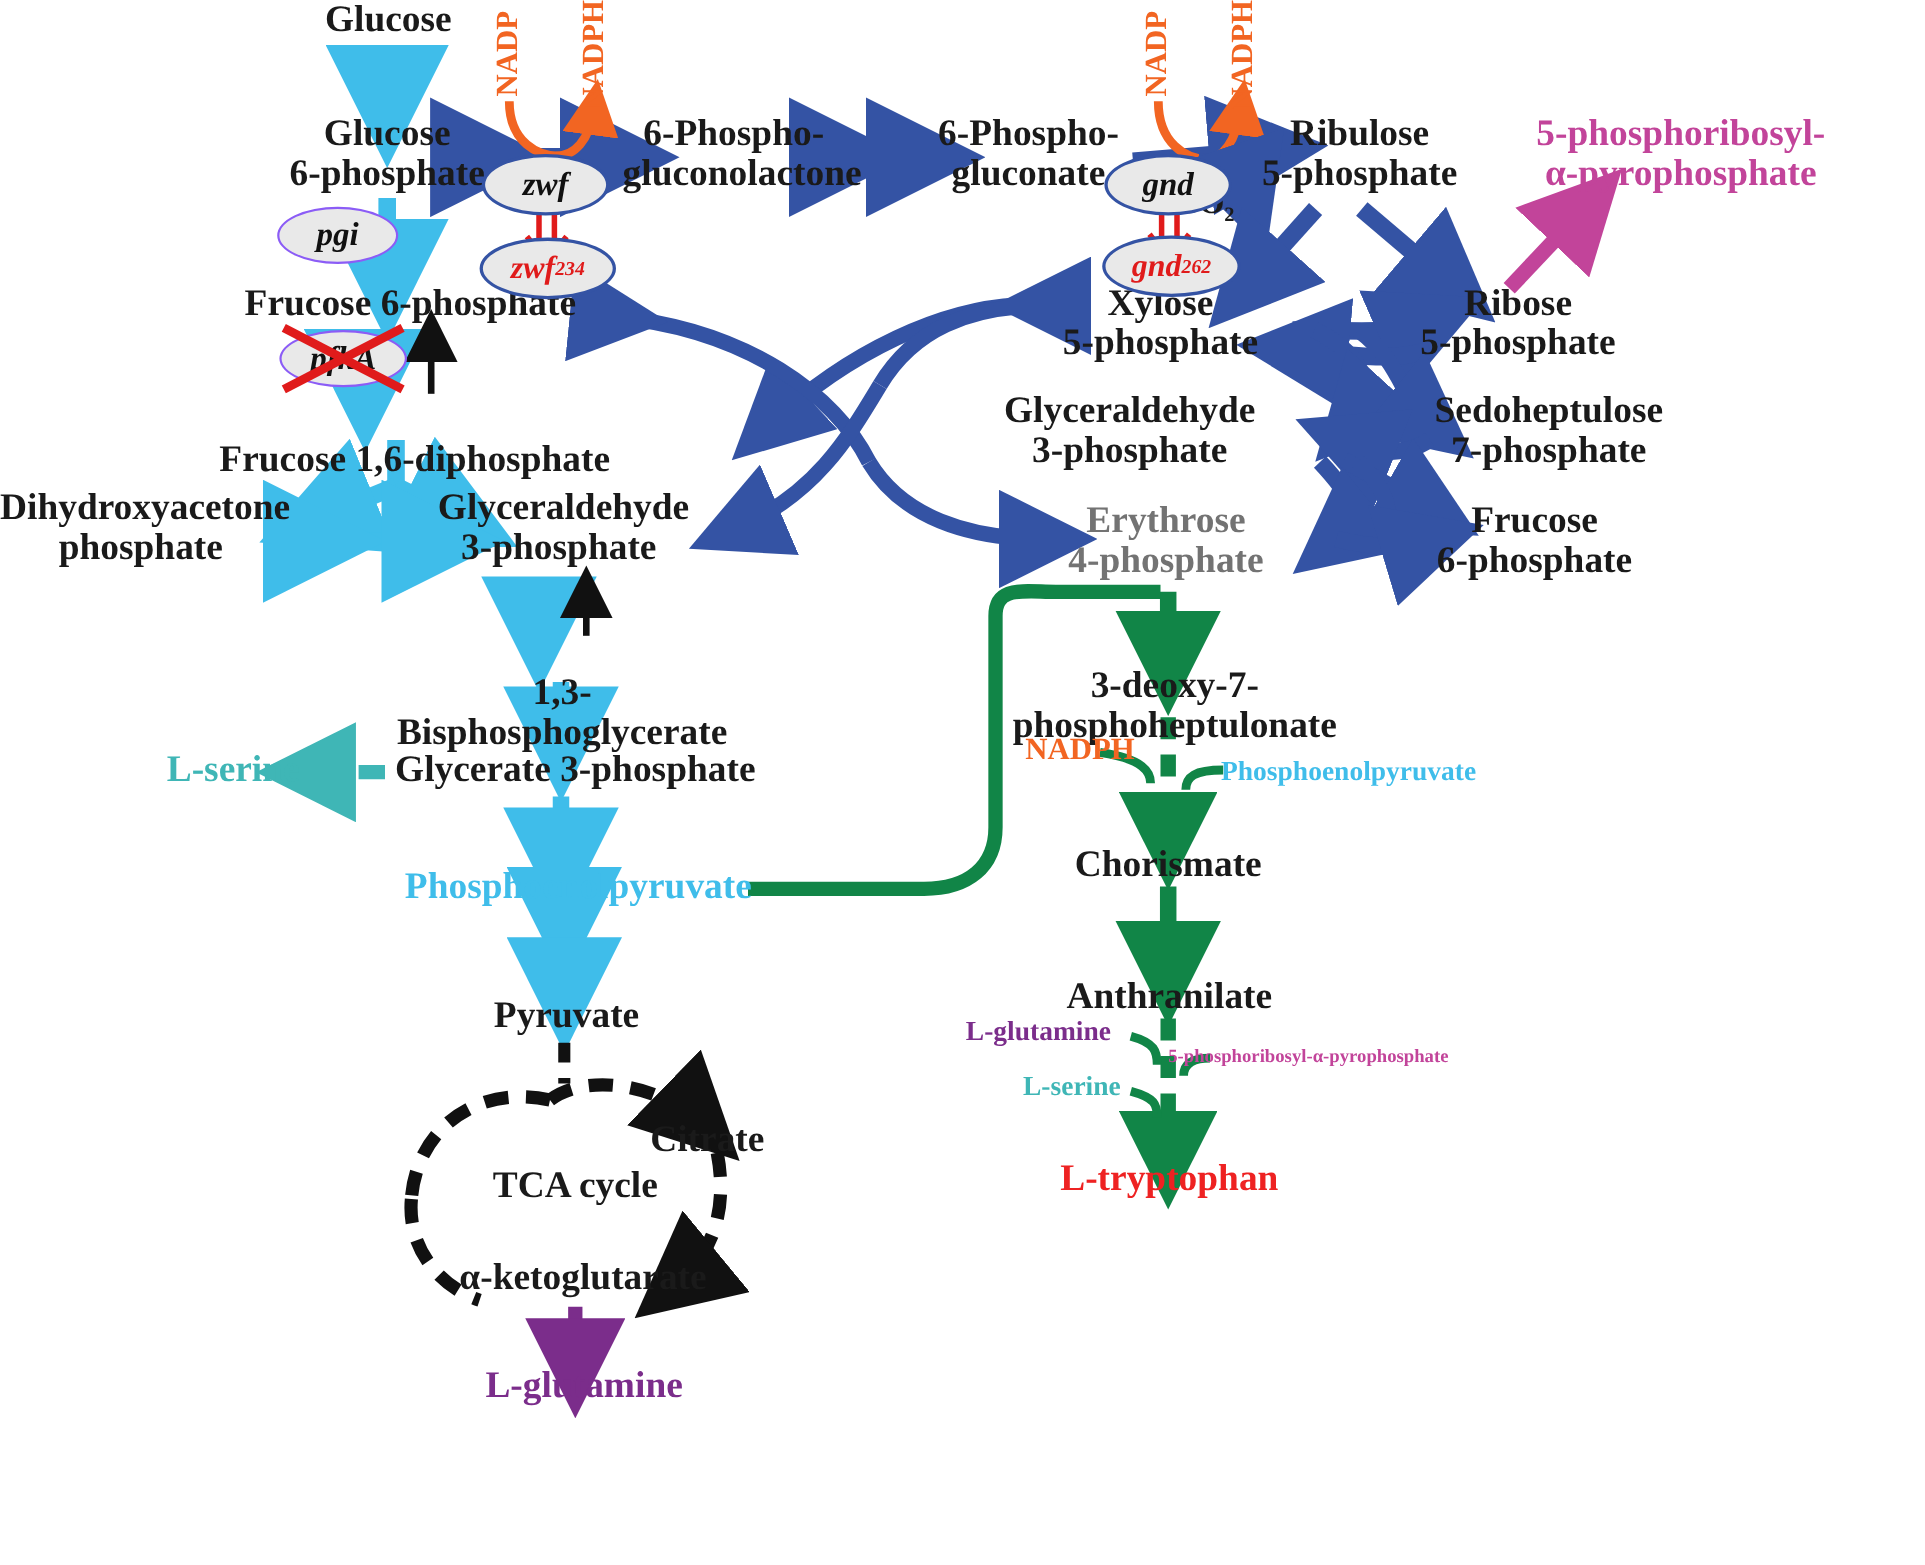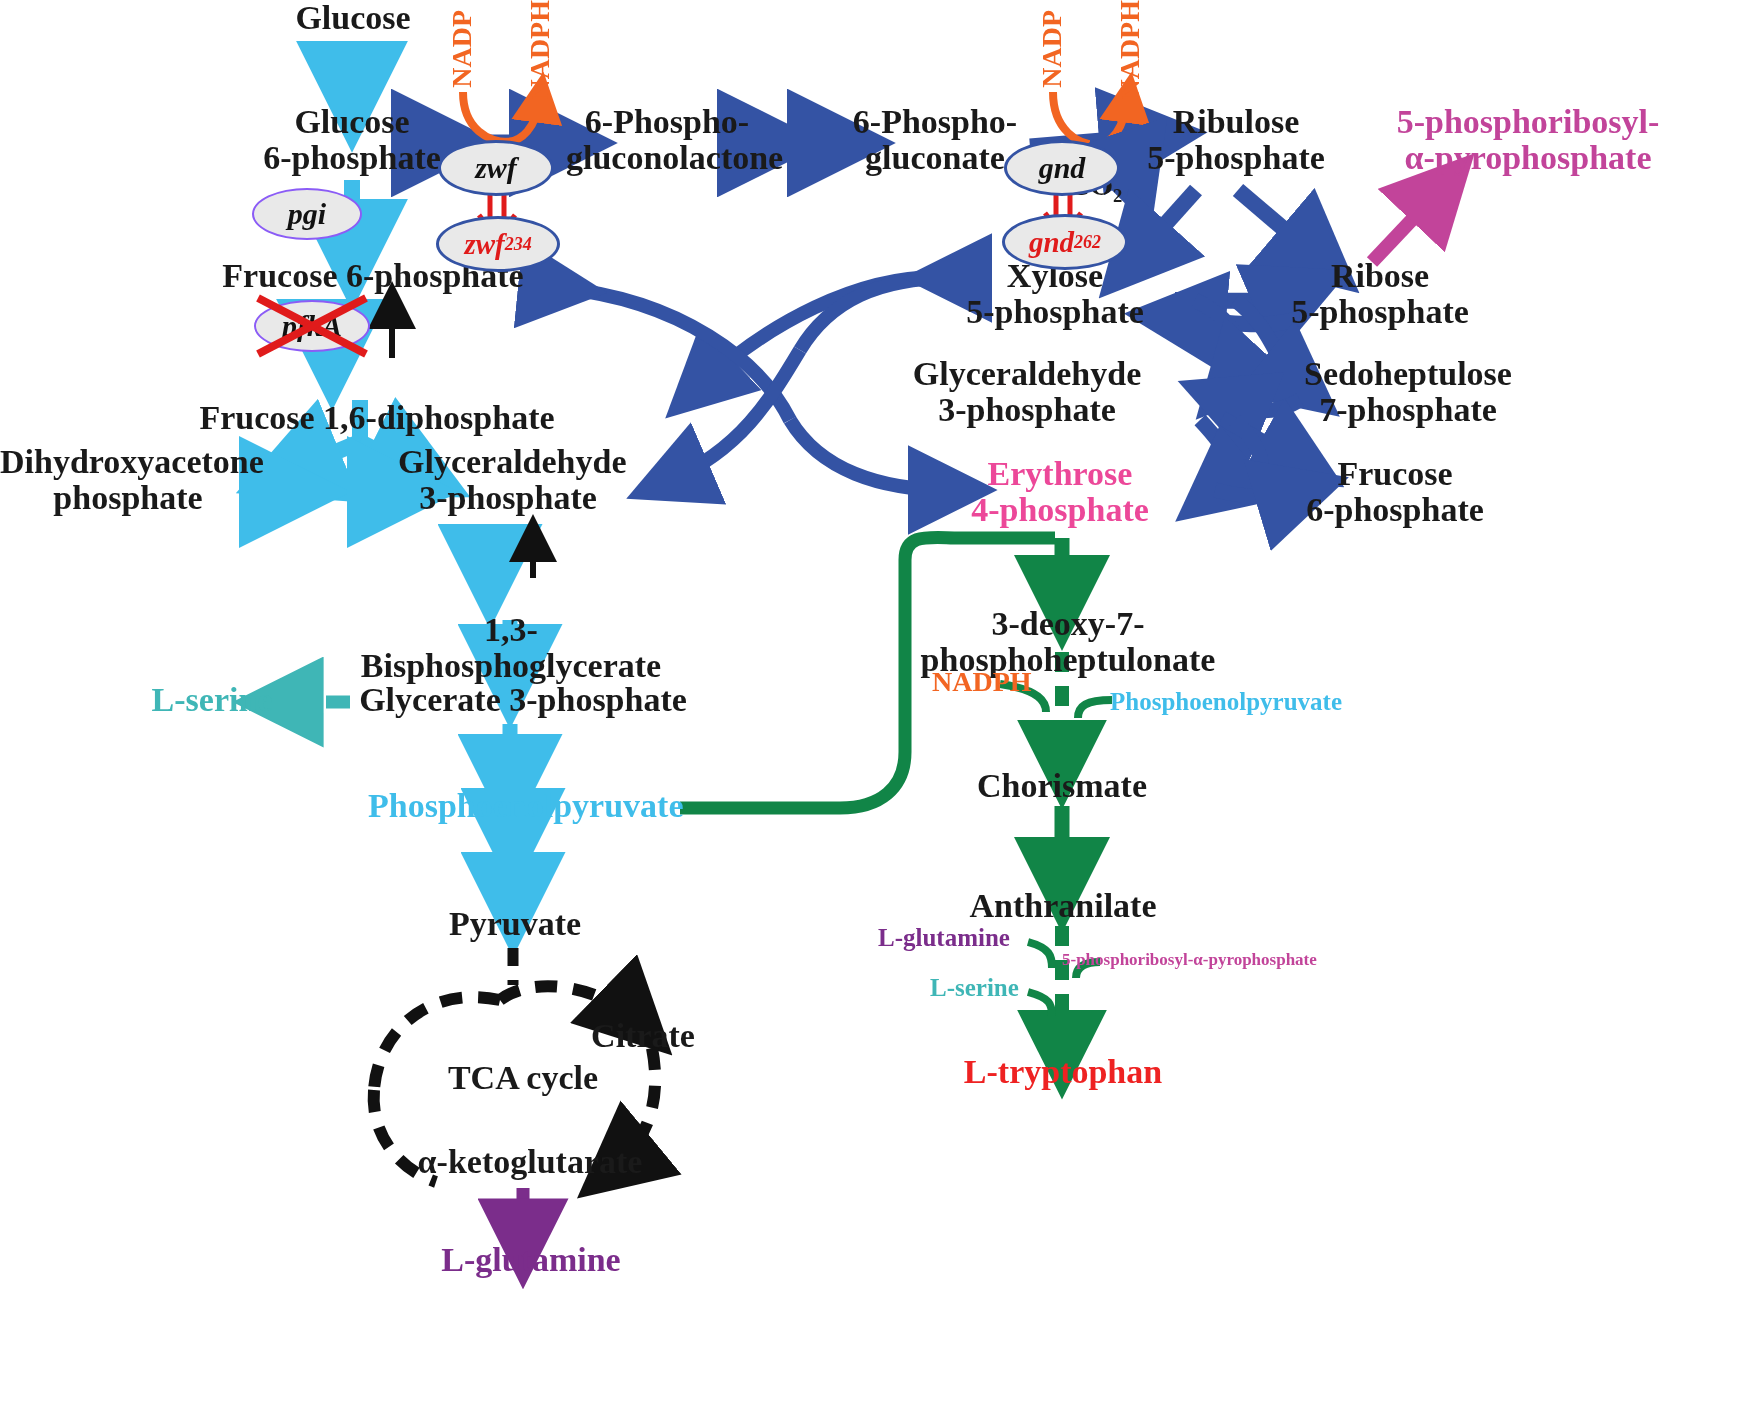--- a/index.html
+++ b/index.html
@@ -172,21 +172,21 @@
   <div class="lbl met" style="left:188px;top:360px;width:378px;margin-top:40px;">Frucose 1,6-diphosphate</div>
   <div class="lbl met" style="left:912px;top:356px;width:230px;">Glyceraldehyde
 3-phosphate</div>
   <div class="lbl met" style="left:1288px;top:356px;width:240px;">Sedoheptulose
 7-phosphate</div>
 
   <div class="lbl met" style="left:0px;top:444px;width:256px;">Dihydroxyacetone
 phosphate</div>
   <div class="lbl met" style="left:398px;top:444px;width:220px;">Glyceraldehyde
 3-phosphate</div>
-  <div class="lbl met" style="left:960px;top:456px;width:200px;color:#ec4899;">Erythrose
+  <div class="lbl met" style="left:960px;top:456px;width:200px;color:#737373;">Erythrose
 4-phosphate</div>
   <div class="lbl met" style="left:1300px;top:456px;width:190px;text-align:center;">Frucose
 6-phosphate</div>
 
   <div class="lbl met" style="left:336px;top:572px;width:350px;margin-top:40px;">1,3-Bisphosphoglycerate</div>
   <div class="lbl met" style="left:858px;top:606px;width:420px;">3-deoxy-7-phosphoheptulonate</div>
 
   <div class="lbl met" style="left:140px;top:682px;width:144px;color:#3FB6B6;">L-serine</div>
   <div class="lbl met" style="left:358px;top:682px;width:330px;">Glycerate 3-phosphate</div>
 

